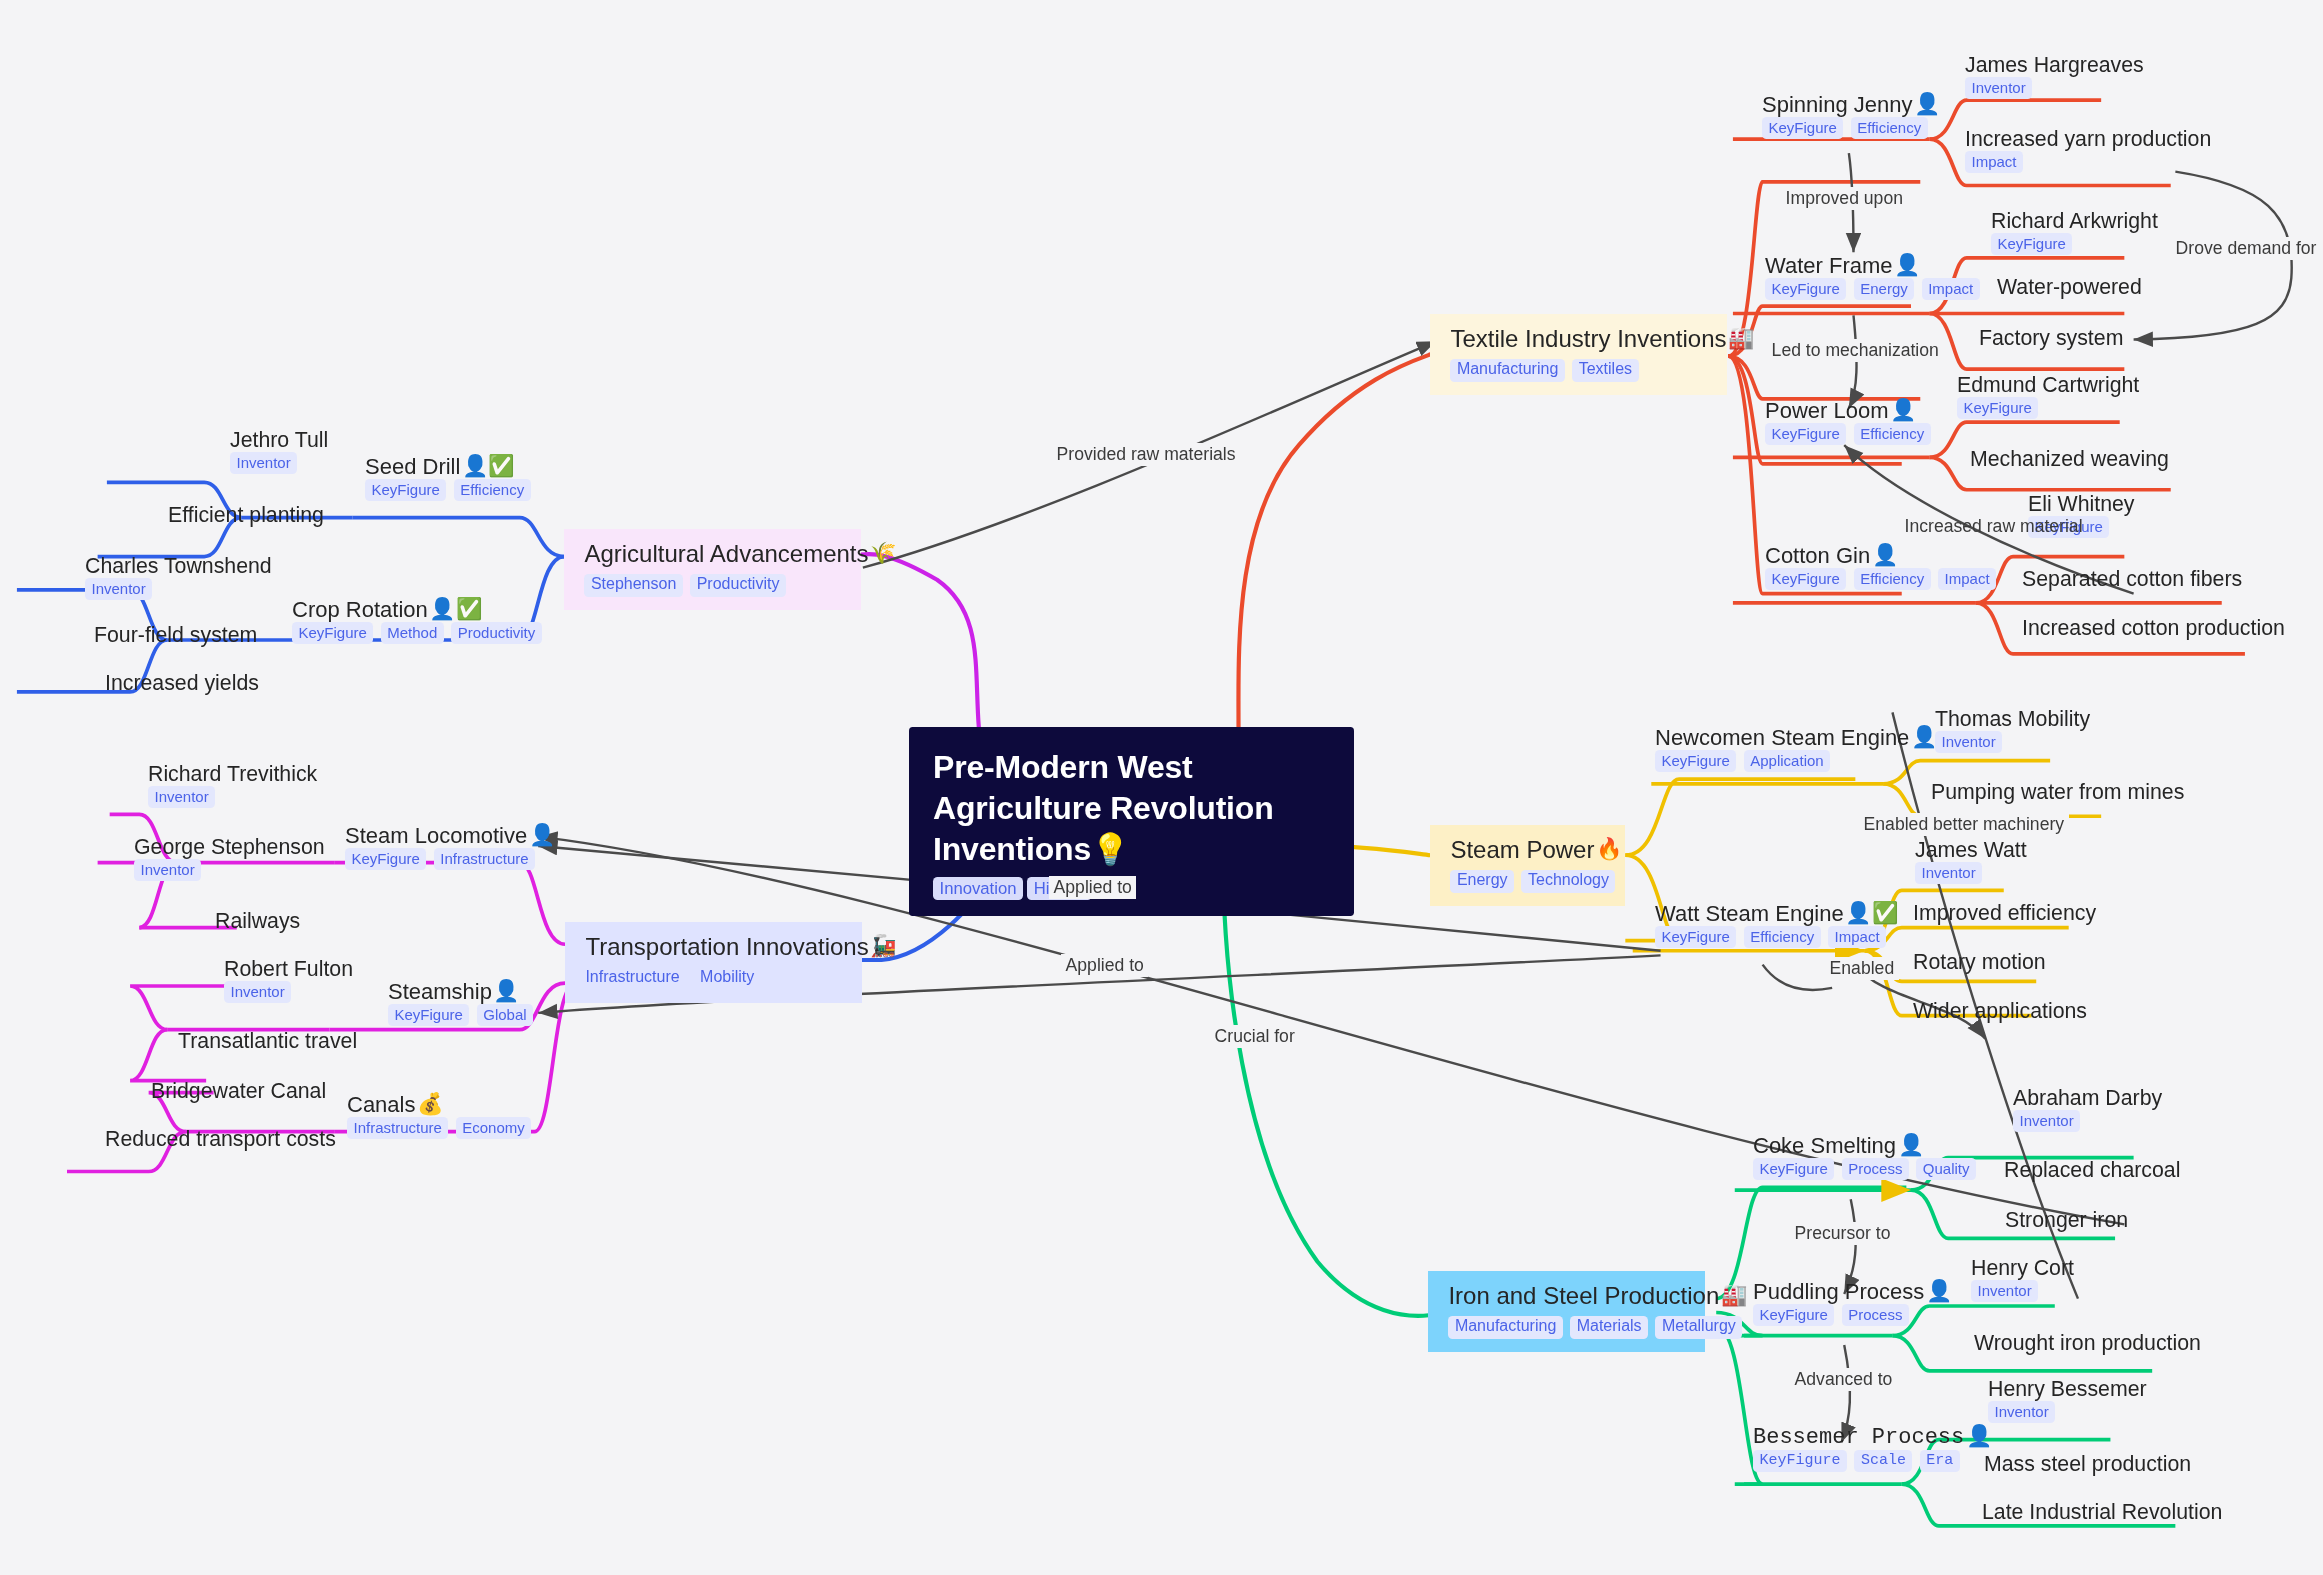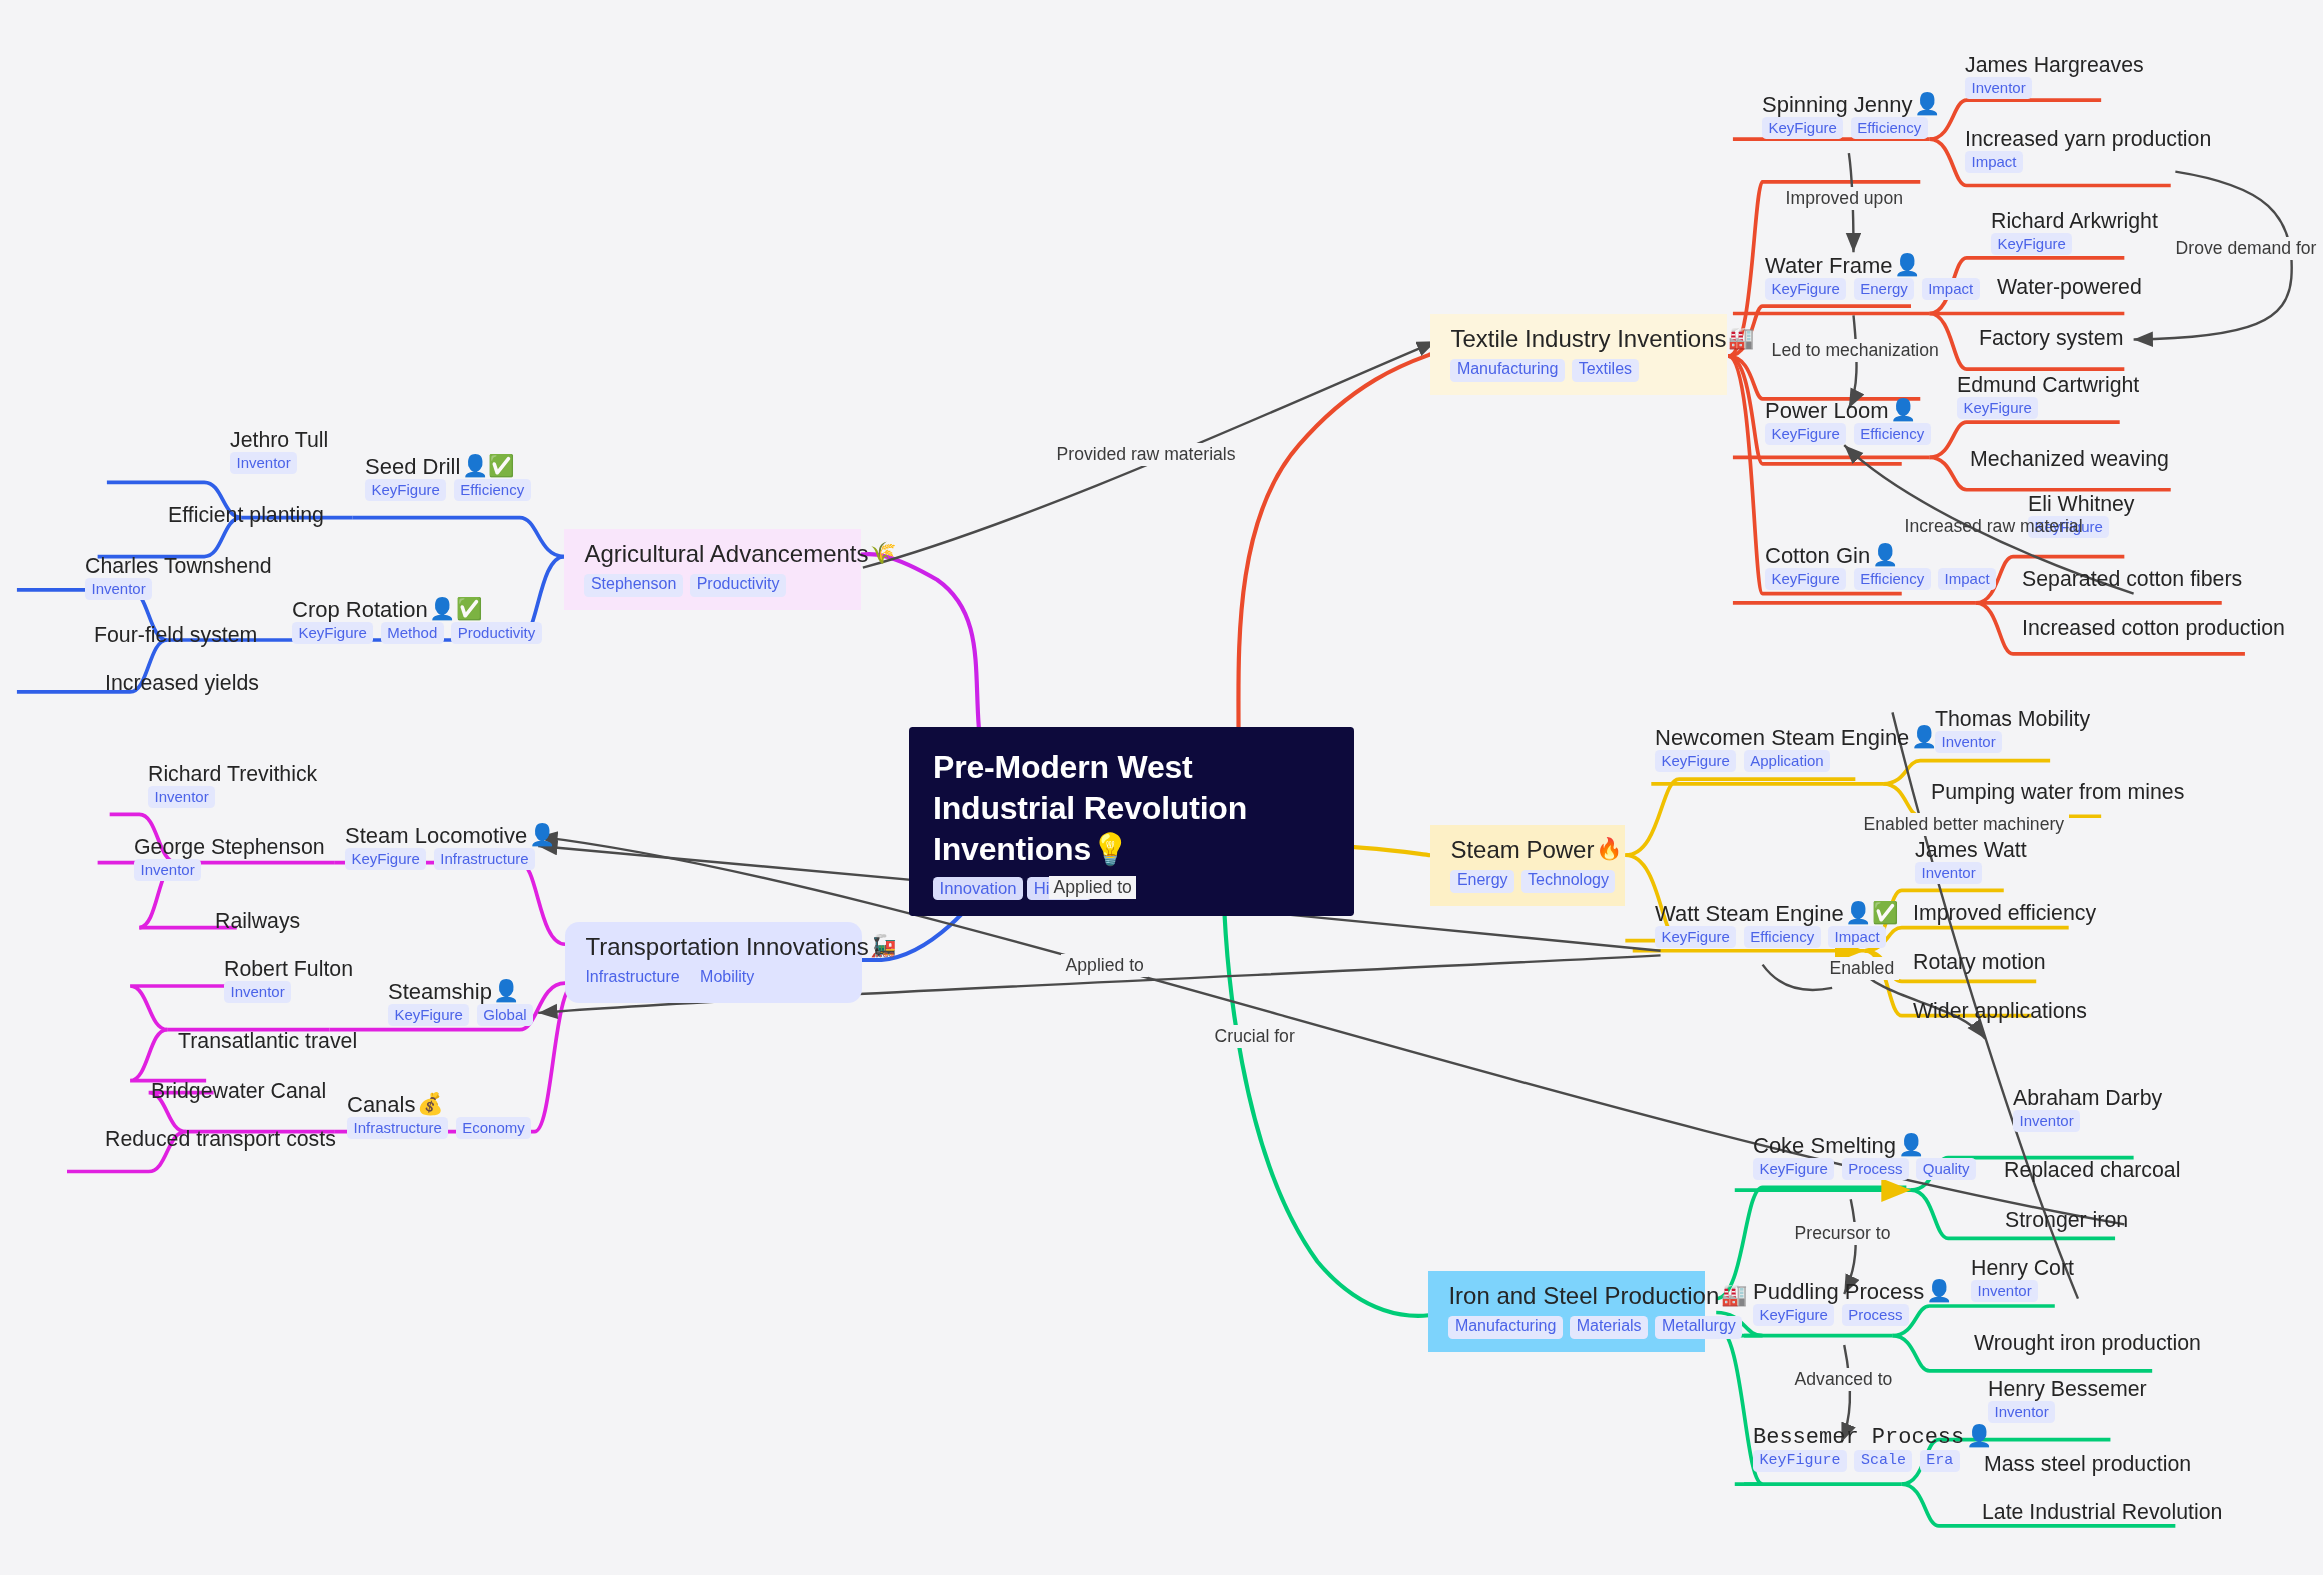--- a/index.html
+++ b/index.html
@@ -40,21 +40,21 @@
 
   
   .branch{position:absolute;padding:12px 20.4px 13px 20.4px;box-sizing:border-box;}
   .branch .title{font-size:24px;}
   .branch .tags{margin-top:7.4px;}
   .branch .tag{font-size:16px;}
 
   #b-textile  {left:1430px;top:314px;width:297px;background:#fdf5dd;}
   #b-agri     {left:564px; top:529px;width:297px;background:#f9e6fb;}
   #b-steam    {left:1430px;top:825px;width:195px;background:#fdf0c6;}
-  #b-transport{left:565px; top:922px;width:297px;background:#dfe3ff;border-radius:14px;}
+  #b-transport{left:565px; top:922px;width:297px;background:#dfe3ff;}
   #b-iron     {left:1428px;top:1271px;width:277px;background:#7dd3fc;}
   #b-transport .tag{background:transparent;padding:1.9px 0 2.8px 0;}
   #b-transport .tags{gap:20.4px;}
 
   
   .sub .title{font-size:22px;}
   .sub .tag{font-size:15px;}
 
   
   .leaf .title{font-size:21.3px;}
@@ -200,21 +200,21 @@
     <path d="M930,612 C1120,560 1400,430 1548,368" fill="none" stroke="#4a4a4a" stroke-width="2.6" marker-end="url(#ah)"></path>
 
     <path d="M1790,1025 C1400,985 800,932 580,912" fill="none" stroke="#4a4a4a" stroke-width="2.6" marker-end="url(#ah)"></path>
 
     <path d="M1790,1030 C1400,1050 800,1075 580,1092" fill="none" stroke="#4a4a4a" stroke-width="2.6" marker-end="url(#ah)"></path>
 
     <path d="M2290,1320 C1700,1215 980,950 580,902" fill="none" stroke="#4a4a4a" stroke-width="2.6" marker-end="url(#ah)"></path>
   </svg>
 
   <div id="central">
-    <div class="ctitle"><span>Pre-Modern West Industrial Revolution Inventions</span><span class="emoji">💡</span></div>
+    <div class="ctitle"><span>Pre-Modern West Agriculture Revolution Inventions</span><span class="emoji">💡</span></div>
     <div class="tags">
       <span class="tag">Innovation</span>
       <span class="tag">History</span>
     </div>
   </div>
 
   <div class="branch node" id="b-textile">
     <div class="title">
         <span>Textile Industry Inventions</span>
         <span class="emoji">🏭</span>

